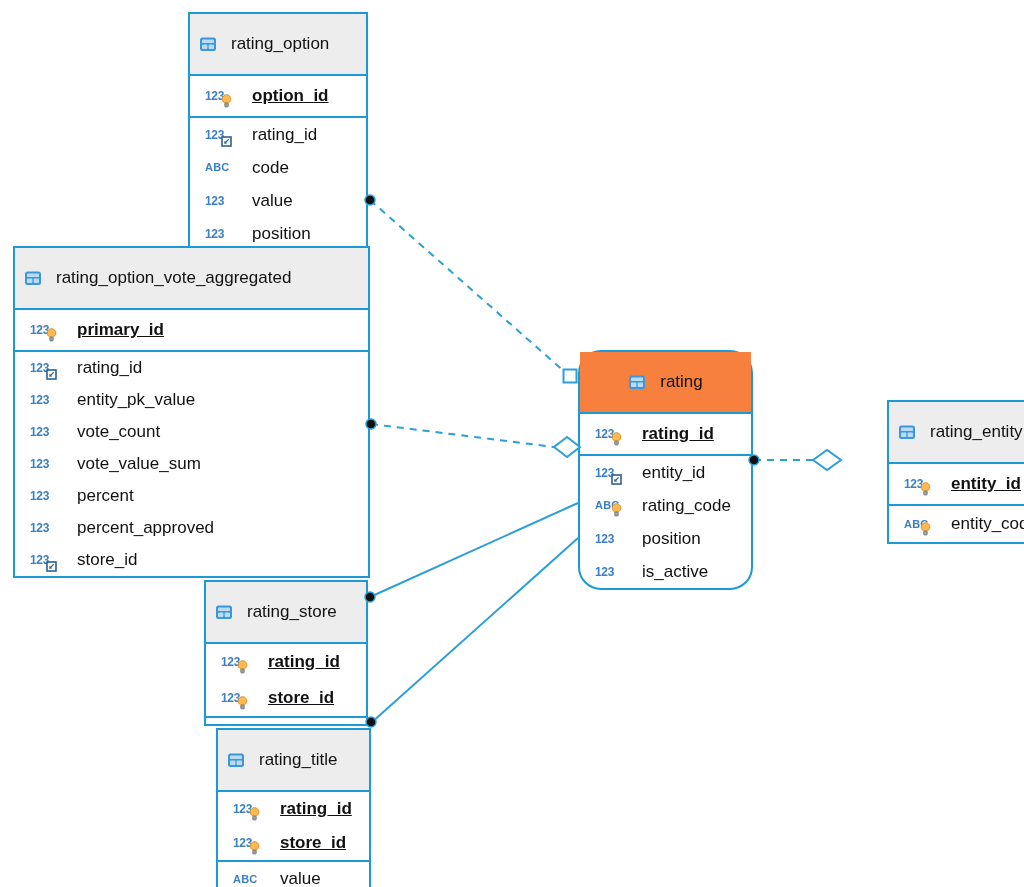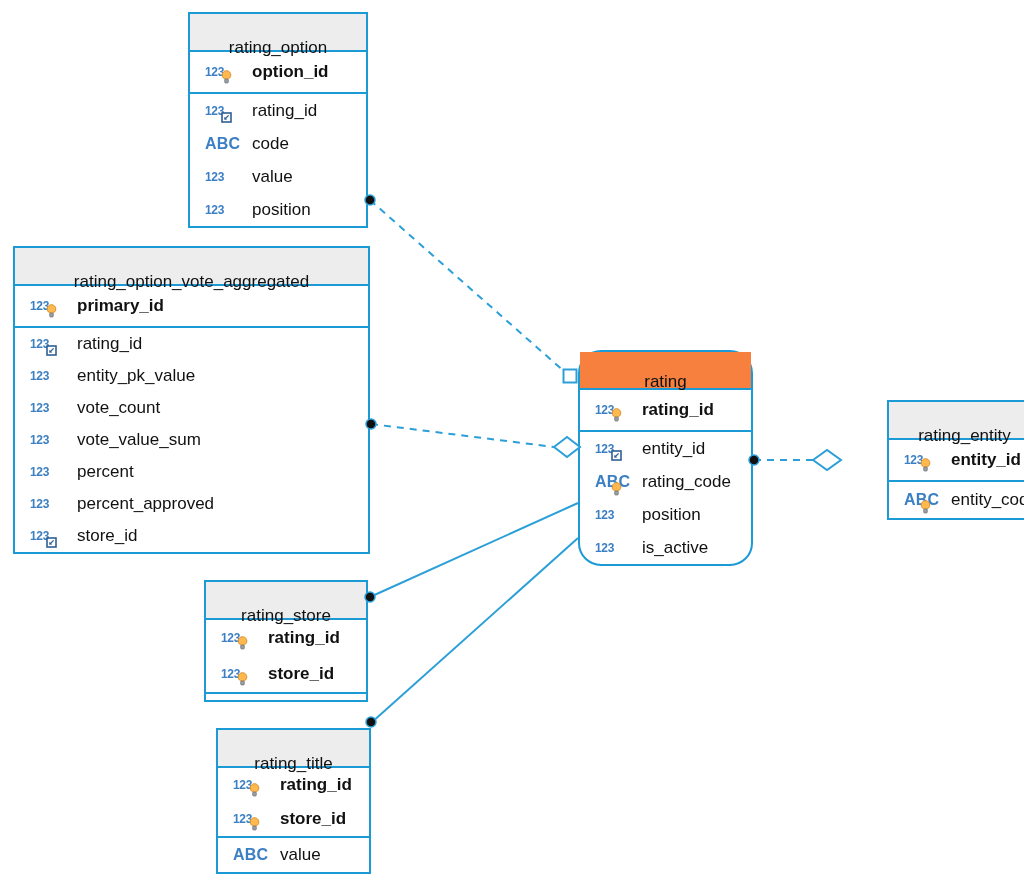--- a/index.html
+++ b/index.html
@@ -6,45 +6,45 @@
   #canvas{
     position:relative;width:1024px;height:887px;background:#ffffff;overflow:hidden;
     font-family:"Liberation Sans","DejaVu Sans",sans-serif;color:#111;
   }
   
   .tbl{
     position:absolute;background:#ffffff;border:2.5px solid #1b9ad6;
     box-sizing:border-box;z-index:2;
   }
   .hd{
-    display:flex;align-items:center;justify-content:flex-start;gap:24px;
-    height:36px;padding:0 9px;background:#ededed;border-bottom:2px solid #1b9ad6;
-    font-size:17px;white-space:nowrap;flex-direction:column;
+    display:flex;align-items:center;justify-content:flex-start;gap:14px;
+    height:36px;padding:12px 9px;background:#ededed;border-bottom:2px solid #1b9ad6;
+    font-size:17px;white-space:nowrap;
   }
   .hd.center{justify-content:center;}
   .hd.orange{background:#f8803f;}
   .sect-keys{border-bottom:2px solid #1b9ad6;}
   .row{
     display:flex;align-items:center;gap:19px;height:33px;padding:0 15px;
     font-size:17px;white-space:nowrap;
   }
   .sect-keys .row{height:40px;}
-  .sect-keys .row .cname{font-weight:700;}
+  .sect-keys .row .cname{font-weight:700;text-decoration:underline;}
   .rows-32 .row{height:32px;}
   .rows-36 .row{height:36px;}
   .rows-34 .row{height:34px;}
   .keys-36 .row{height:36px;}
   .keys-34 .row{height:34px;}
   .empty-strip{height:6px;}
   .ticon{
     position:relative;flex:0 0 28px;width:28px;
     font-weight:700;color:#3b7fc4;font-size:12px;letter-spacing:-0.3px;line-height:1;
   }
   .ticon .tlabel{display:inline-block;}
-  .ticon.abc{font-size:16px;letter-spacing:0.2px;}
+  .ticon.abc{font-size:11px;letter-spacing:0.2px;}
   .ovl{position:absolute;right:1px;bottom:-6px;}
   .cname{color:#111;}
   
   #links{position:absolute;left:0;top:0;z-index:3;pointer-events:none;}
 </style>
 </head>
 <body>
 
 <div id="canvas">
 

